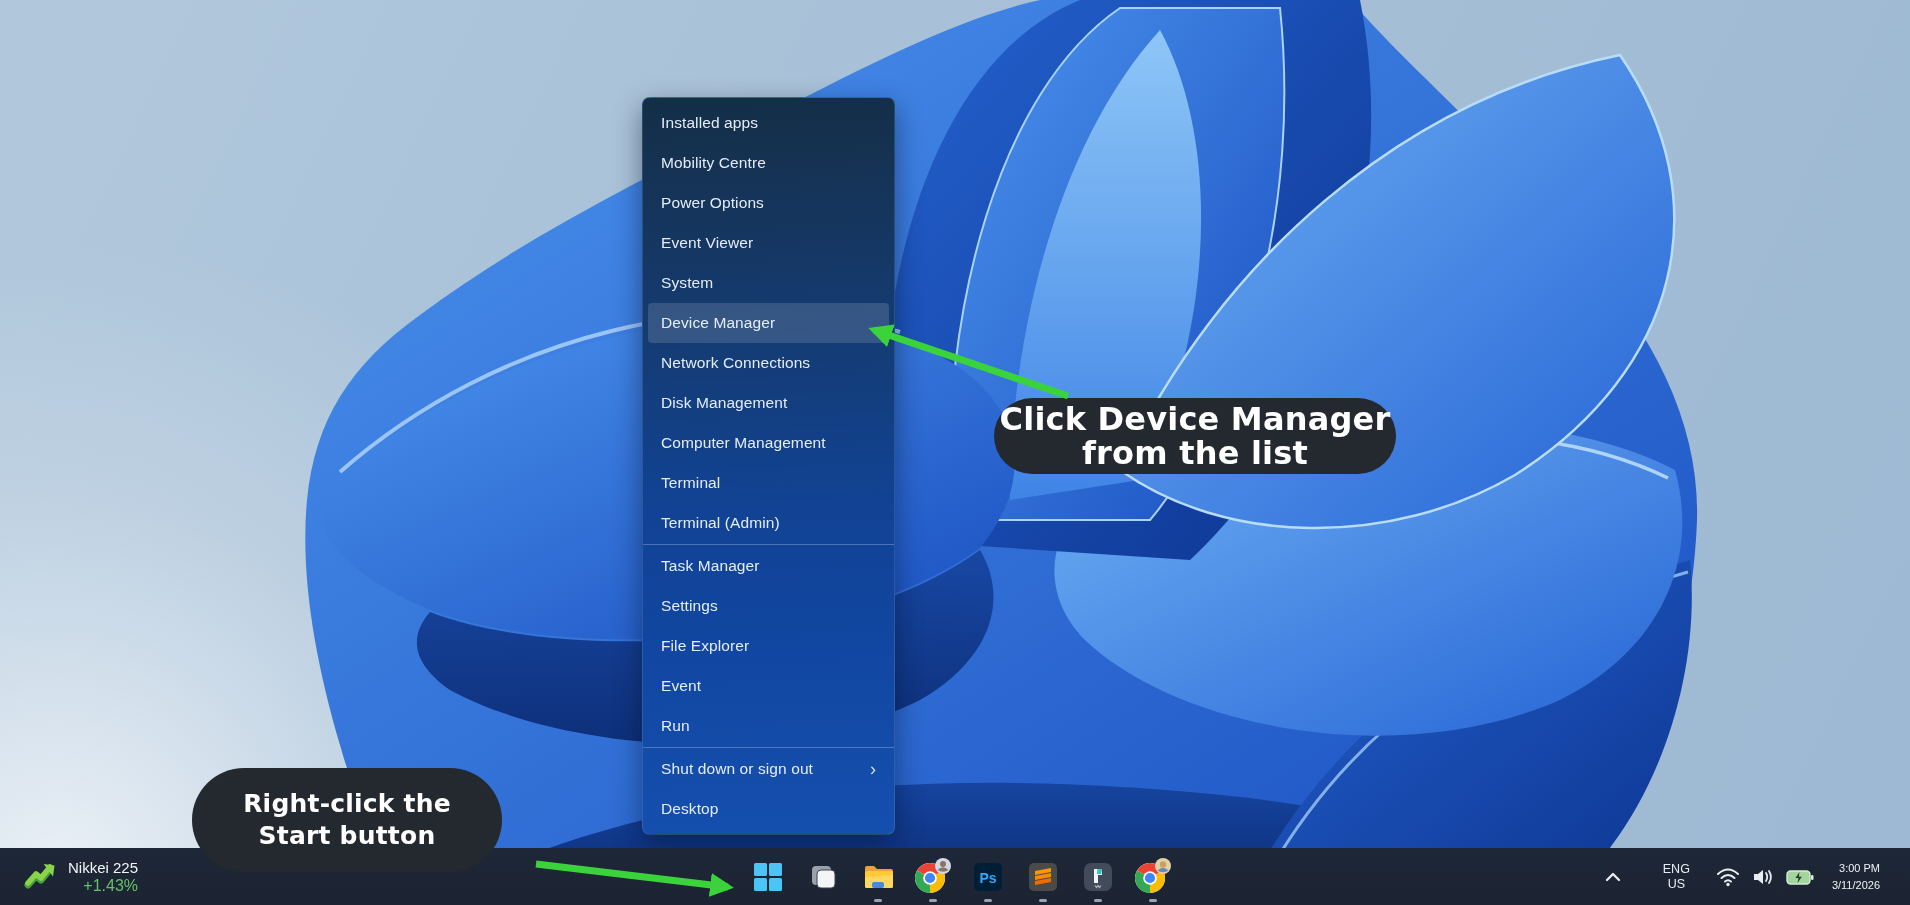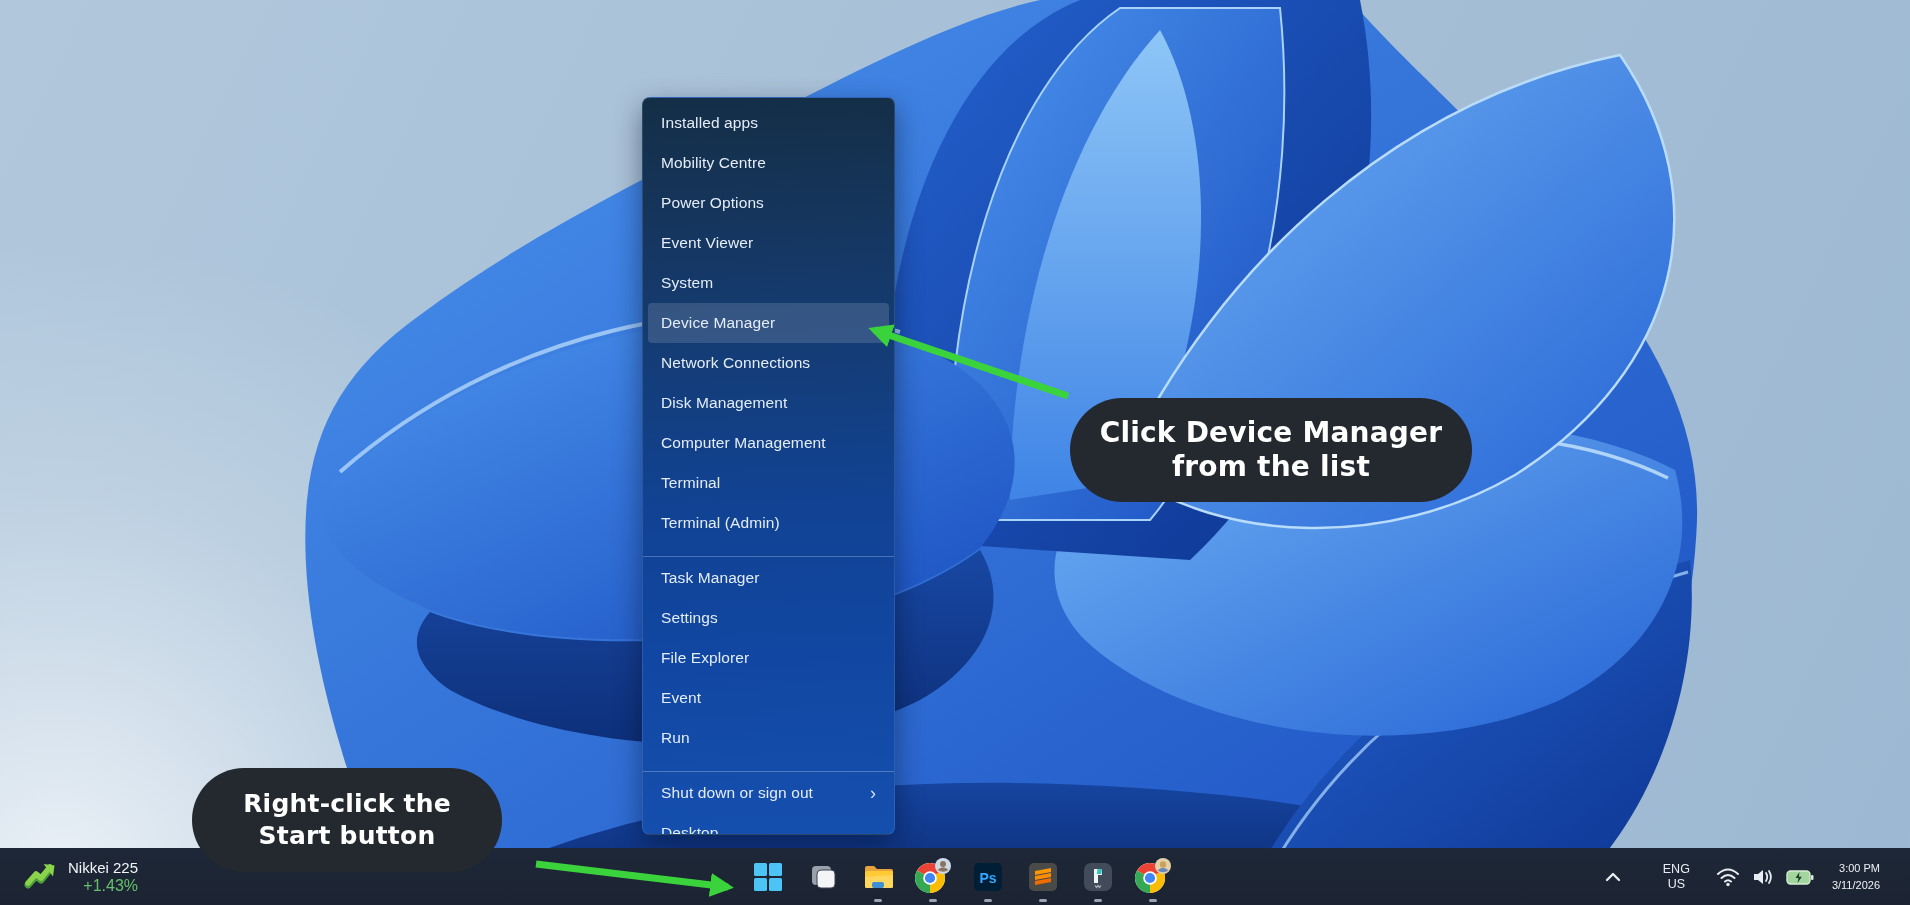--- a/index.html
+++ b/index.html
@@ -17,35 +17,35 @@
     background:linear-gradient(178deg,#142e46 0%, #15355c 16%, #143d78 36%, #114293 55%, #1147a2 75%, #154fae 100%);
     border:1px solid rgba(130,170,220,.22);
     box-shadow:0 10px 28px rgba(2,10,30,.45);
   }
   .menu-item {
     height:40px; margin:0 5px; padding:0 13px; border-radius:4px;
     display:flex; align-items:center; position:relative;
     font-size:15.5px; letter-spacing:.1px; color:var(--menu-text,#e4edf7); cursor:default;
   }
   .menu-item.highlighted { background:rgba(255,255,255,.14); }
-  .menu-item.divider-above { margin-top:15px; }
+  .menu-item.divider-above { margin-top:3px; }
   .menu-item.divider-above::before {
     content:""; position:absolute; left:-5px; right:-5px; top:-2px; height:1px;
     background:rgba(210,230,250,.30);
   }
   .mi-chevron { display:none; margin-left:auto; font-size:18px; line-height:1; color:#cfe0f2; }
   .menu-item.has-submenu .mi-chevron { display:block; }
 
   
   .callout {
     position:absolute; z-index:40; background:var(--callout-bg,#23292f);
     border-radius:52px; display:flex; flex-direction:column; align-items:center; justify-content:center;
     color:#fff; font-family:"DejaVu Sans",sans-serif; font-weight:800; text-align:center;
   }
-  .callout-1 { left:1070px; top:398px; width:402px; height:104px; font-size:28px; line-height:34px; letter-spacing:.2px; }
+  .callout-1 { left:994px; top:398px; width:402px; height:76px; font-size:32px; line-height:34px; letter-spacing:.2px; }
   .callout-2 { left:192px;  top:768px; width:310px; height:104px; font-size:25px; line-height:32px; letter-spacing:.2px; }
 
   
   .arrows { position:absolute; inset:0; z-index:50; pointer-events:none; }
   .arrows path.shaft { stroke:var(--arrow,#3bd33c); stroke-width:7; fill:none; }
   .arrows .head { fill:var(--arrow,#3bd33c); }
 
   
   .taskbar {
     position:absolute; left:0; bottom:0; width:1910px; height:57px; z-index:30;

